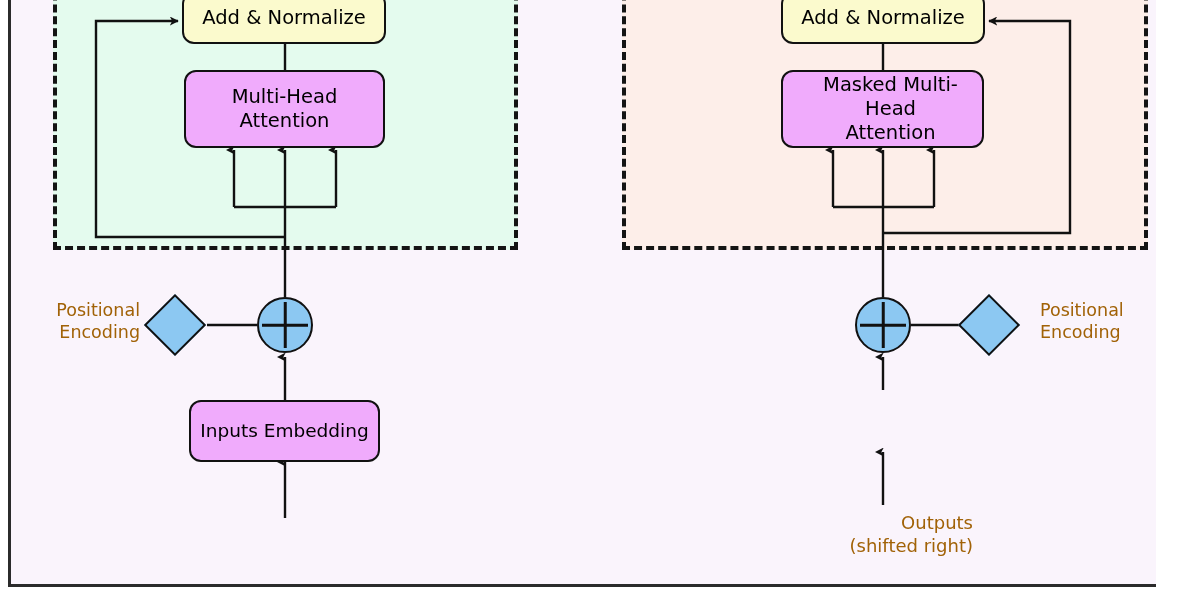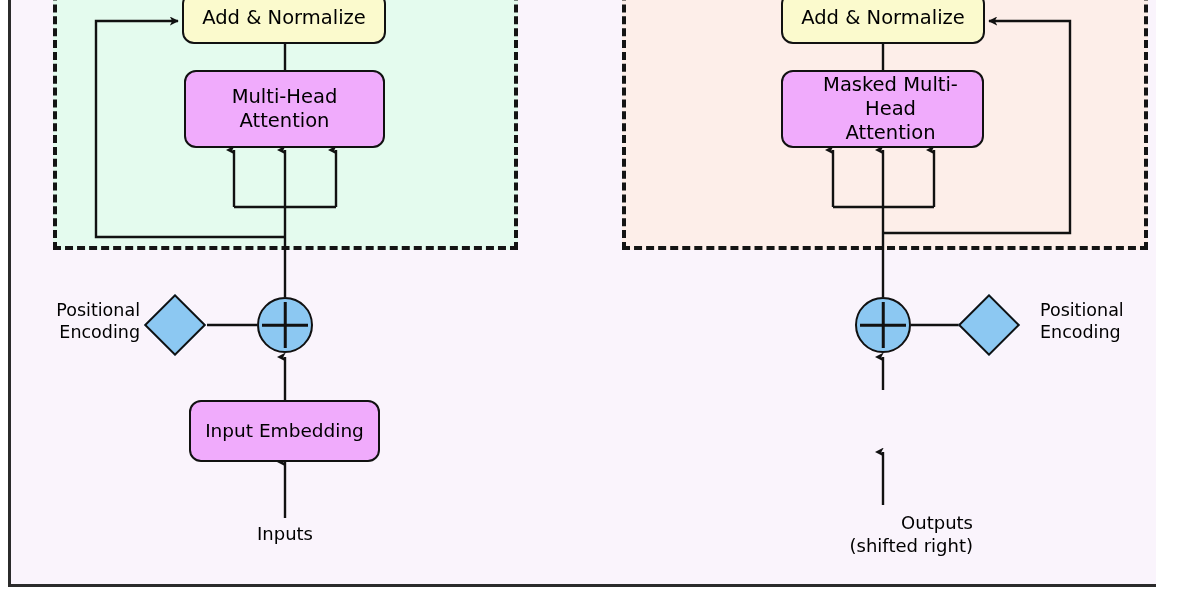--- a/index.html
+++ b/index.html
@@ -134,21 +134,21 @@
     border: 2.5px solid #111111;
     box-sizing: border-box;
     transform: rotate(45deg);
   }
   #encoder-pe-diamond { left: 153px; top: 303px; }
   #decoder-pe-diamond { left: 967px; top: 303px; }
 
   
   .label {
     position: absolute;
-    color: #000000;
+    color: #a16207;
     line-height: 1.25;
     white-space: pre-line;
   }
   #encoder-pe-label {
     left: 20px; top: 300px; width: 120px;
     text-align: right; font-size: 17.5px;
   }
   #decoder-pe-label {
     left: 1040px; top: 300px; width: 140px;
     text-align: left; font-size: 17.5px;
@@ -223,23 +223,22 @@
   <div id="encoder-attention" class="node orange">Multi-Head
 Attention</div>
 
   <div id="encoder-sum" class="sum-circle"></div>
 
   <div id="encoder-pe-diamond" class="pe-diamond"></div>
 
   <div id="encoder-pe-label" class="label">Positional
 Encoding</div>
 
-  <div id="encoder-embedding" class="node orange">Input Embedding</div>
-
-  <div id="encoder-input-label" class="label">Inputs</div>
+  <div id="encoder-embedding" class="node orange">Inputs Embedding</div>
+
 
   <div id="decoder-addnorm" class="node yellow">Add &amp; Normalize</div>
 
   <div id="decoder-attention" class="node orange">Masked Multi-Head
 Attention</div>
 
   <div id="decoder-sum" class="sum-circle"></div>
 
   <div id="decoder-pe-diamond" class="pe-diamond"></div>
 

